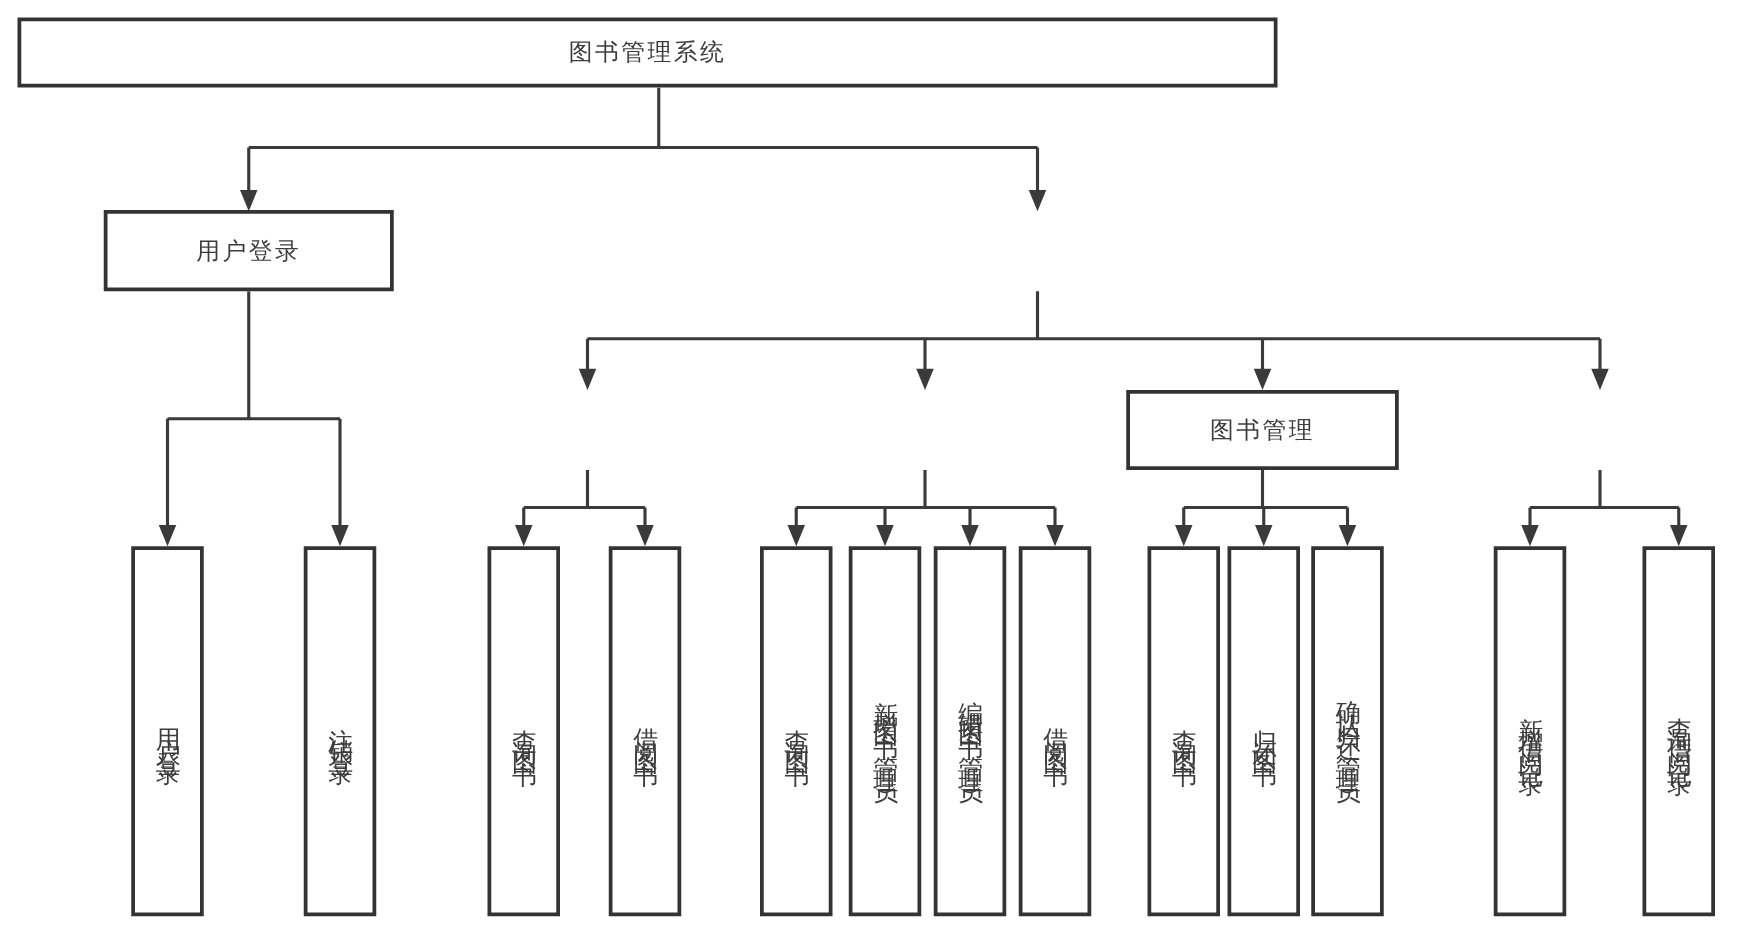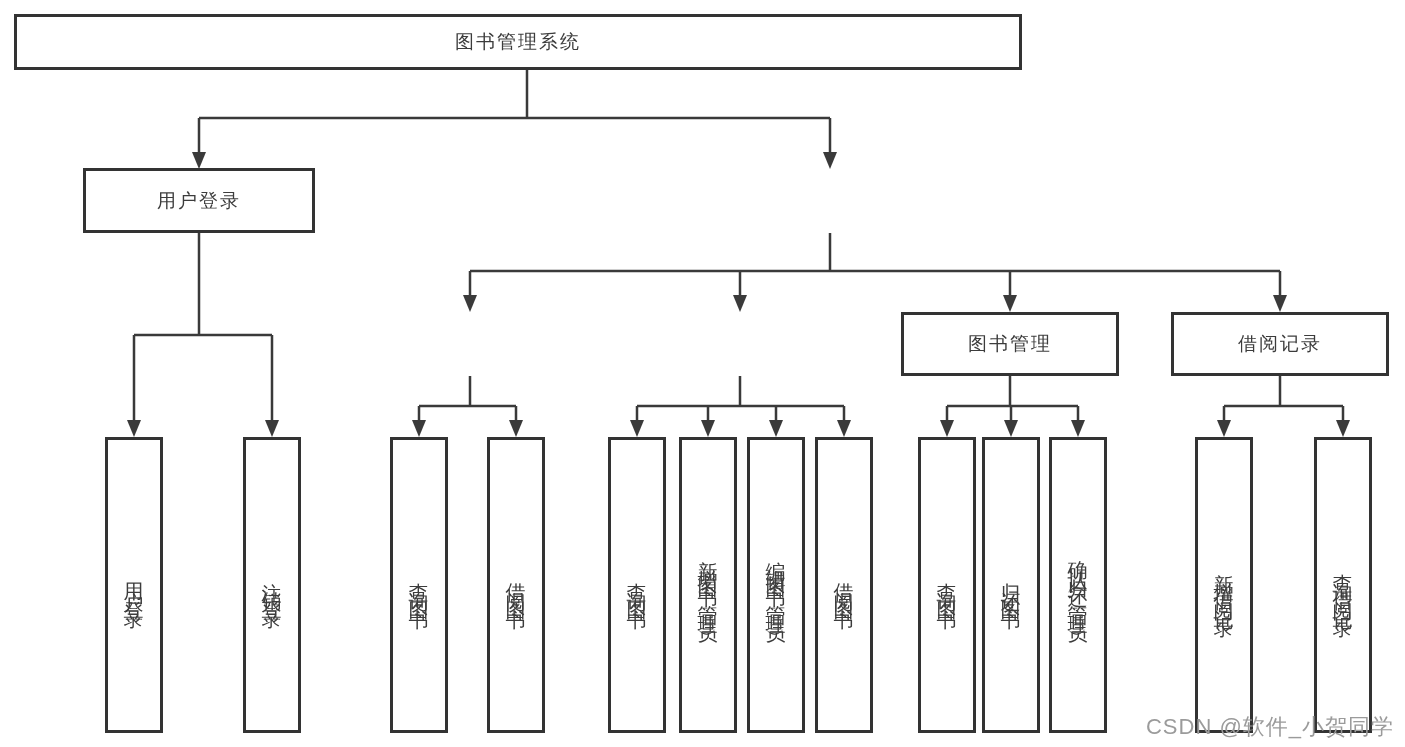--- a/index.html
+++ b/index.html
@@ -85,21 +85,20 @@
       <polygon points="1217,420 1231,420 1224,437"></polygon>
       <polygon points="1336,420 1350,420 1343,437"></polygon>
     </g>
   </svg>
 
   <div class="box" style="left:14px;top:14px;width:1008px;height:56px">图书管理系统</div>
 
   <div class="box" style="left:83px;top:168px;width:232px;height:65px">用户登录</div>
 
   <div class="box" style="left:901px;top:312px;width:218px;height:64px">图书管理</div>
-  <div class="box" style="left:1171px;top:312px;width:218px;height:64px">借阅记录</div>
 
   <div class="vbox" style="left:105px;top:437px">
     <span>用户登录</span>
   </div>
   <div class="vbox" style="left:243px;top:437px">
     <span>注销登录</span>
   </div>
 
   <div class="vbox" style="left:390px;top:437px">
     <span>查询图书</span>
@@ -131,14 +130,13 @@
     <span>确认归还（管理员）</span>
   </div>
 
   <div class="vbox" style="left:1195px;top:437px">
     <span>新增借阅记录</span>
   </div>
   <div class="vbox" style="left:1314px;top:437px">
     <span>查询借阅记录</span>
   </div>
 
-  <div class="watermark">CSDN @软件_小贺同学</div>
 </div>
 
 </body></html>

